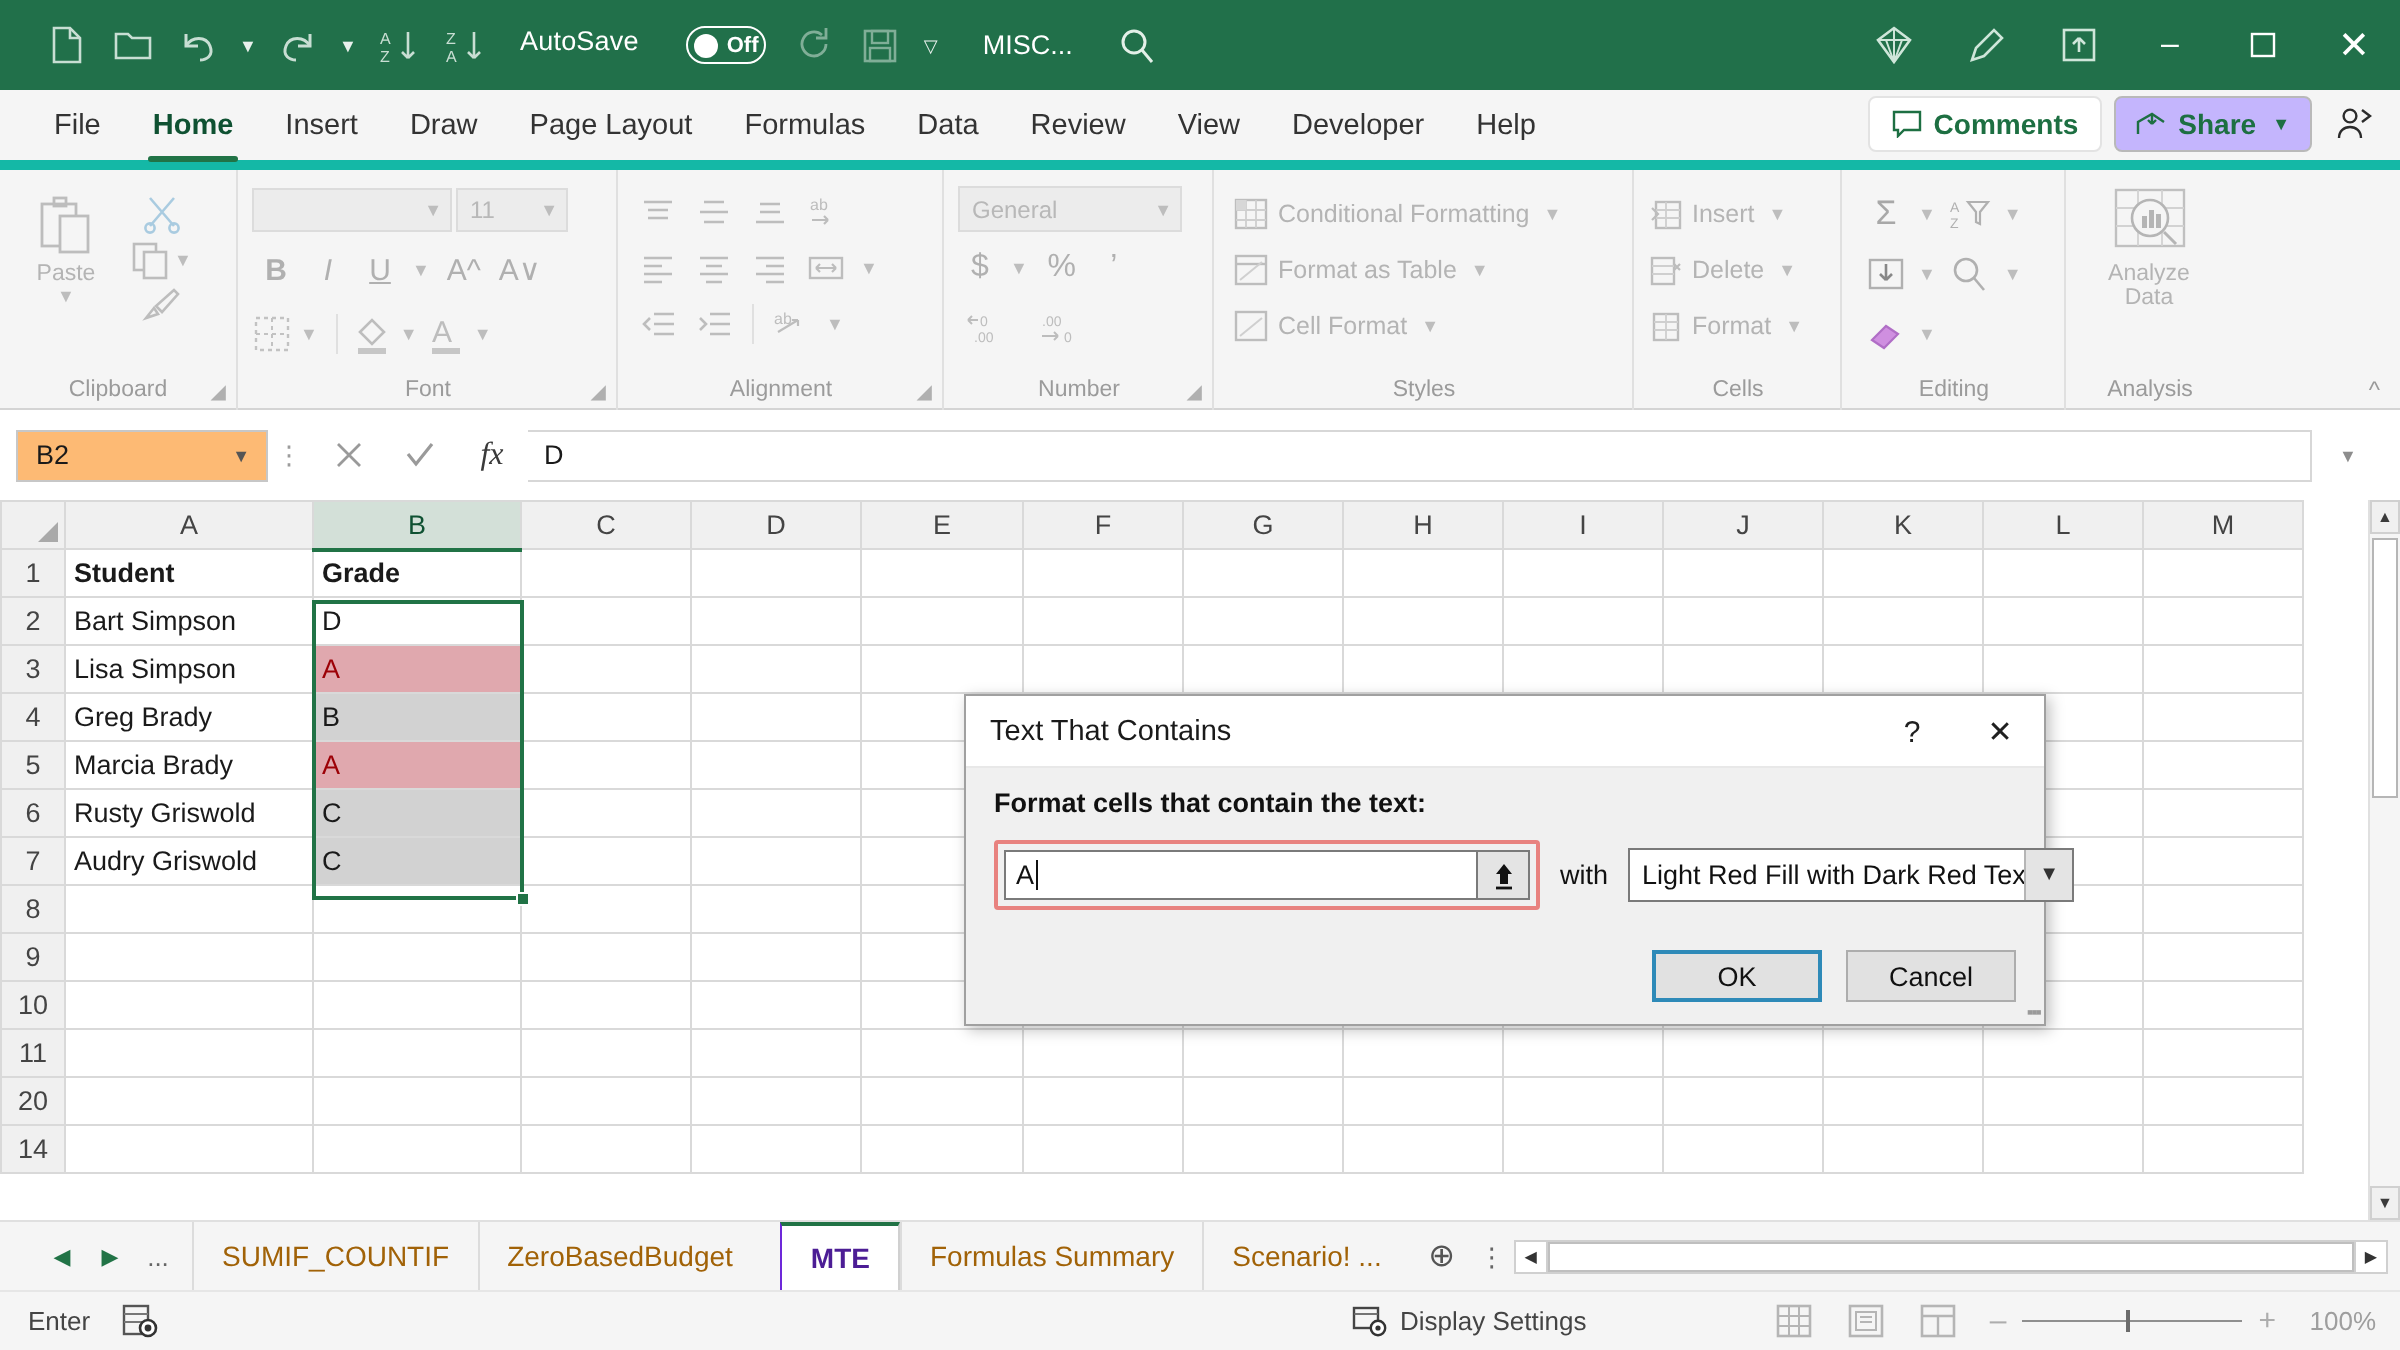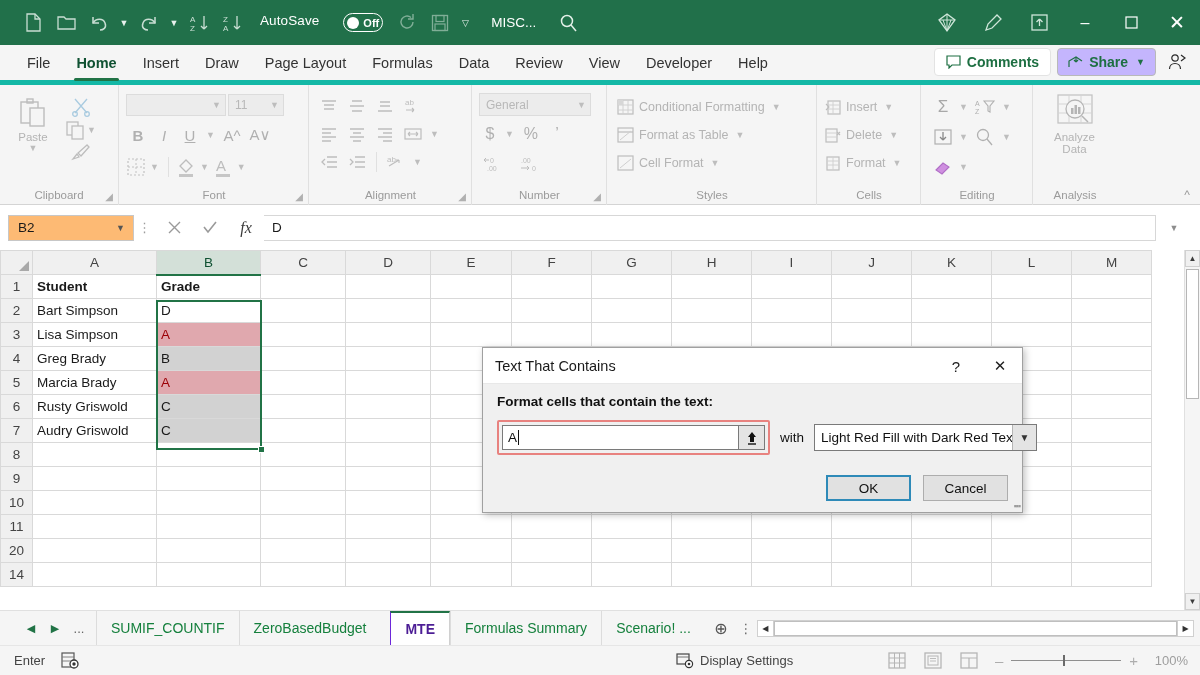--- a/index.html
+++ b/index.html
@@ -133,21 +133,21 @@
   .hscroll { height: 17px; background: #f5f5f5; border: 1px solid #d0d0d0; display: flex; }
   .hthumb { flex: 1; background: #ffffff; border: 1px solid #bfbfbf; margin: 0; }
 
   
   .sheetbar { height: 35px; background: #f5f5f5; display: flex; align-items: center; border-top: 1px solid #e0e0e0; }
   .navbtns { display: flex; align-items: center; gap: 2px; padding: 0 6px 0 20px; }
   .navbtn { width: 22px; height: 24px; display: flex; align-items: center; justify-content: center; font-size: 11px; color: #217346; }
   .navdots { width: 22px; height: 24px; display: flex; align-items: center; justify-content: center; font-size: 13px; color: #666; }
   .stabs { display: flex; align-items: stretch; height: 35px; }
   .stab {
-    display: flex; align-items: center; padding: 0 14px; font-size: 14px; color: #15803d;
+    display: flex; align-items: center; padding: 0 14px; font-size: 14px; color: #a16207;
     border-left: 1px solid #dcdcdc; position: relative; height: 35px;
   }
   .stab.active { background: #ffffff; color: #4c1d95; font-weight: bold; border-top: 2px solid #217346; border-left: 1px solid #6d28d9; border-right: 1px solid #d0d0d0; margin-left: 10px; }
   .addsheet { width: 32px; display: flex; align-items: center; justify-content: center; color: #555; font-size: 16px; }
   .sheetdots { width: 18px; display: flex; align-items: center; justify-content: center; color: #666; font-size: 13px; }
   .hscrollwrap { flex: 1; display: flex; align-items: center; padding: 0 6px 0 2px; height: 35px; }
 
   
   .statusbar { height: 30px; background: #f5f5f5; display: flex; align-items: center; border-top: 1px solid #e6e6e6; position: relative; }
   .status-left { display: flex; align-items: center; gap: 16px; padding-left: 14px; font-size: 13px; color: #444; }

